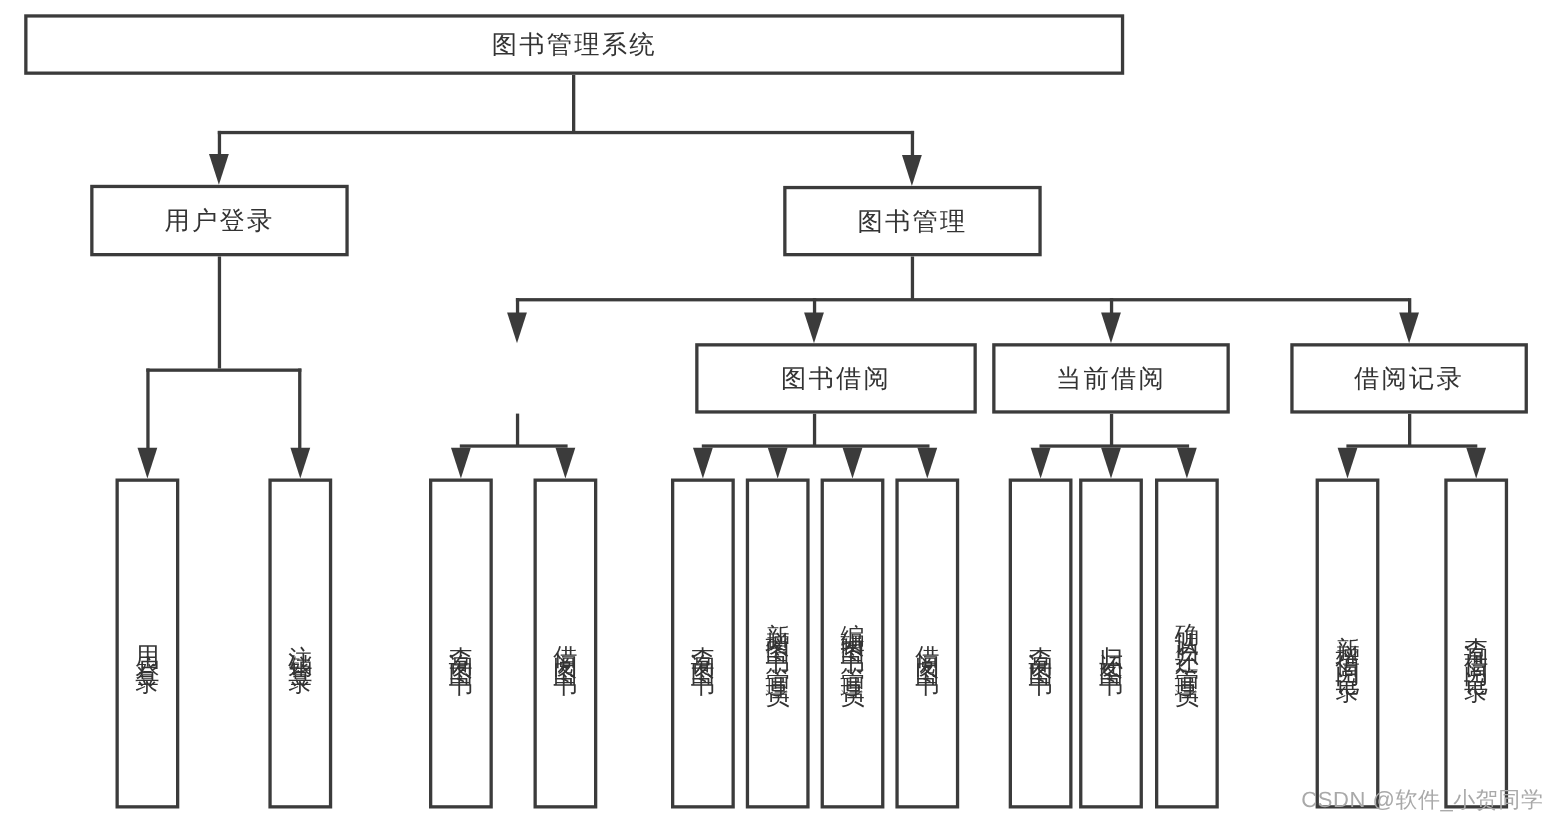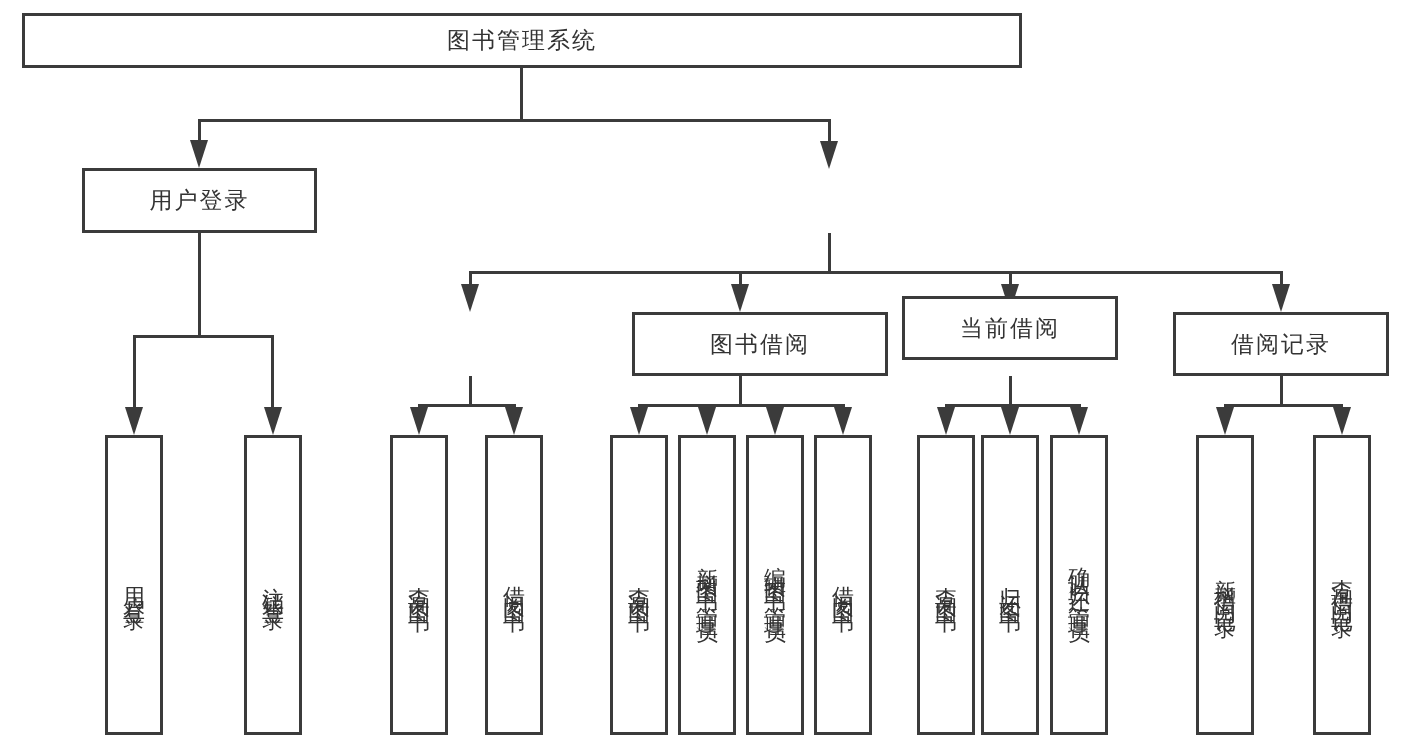--- a/index.html
+++ b/index.html
@@ -84,23 +84,24 @@
   <div class="ah" style="left:1070px;top:407px"></div>
 
   <div class="vl" style="left:1280px;top:376px;width:3px;height:30px"></div>
   <div class="hl" style="left:1224px;top:404px;width:119px;height:3px"></div>
   <div class="ah" style="left:1216px;top:407px"></div>
   <div class="ah" style="left:1333px;top:407px"></div>
 
   <div class="box hbox" style="left:22px;top:13px;width:1000px;height:55px">图书管理系统</div>
 
   <div class="box hbox" style="left:82px;top:168px;width:235px;height:65px">用户登录</div>
+  <div class="box hbox" style="left:712px;top:169px;width:235px;height:64px">图书管理</div>
 
   <div class="box hbox" style="left:632px;top:312px;width:256px;height:64px">图书借阅</div>
-  <div class="box hbox" style="left:902px;top:296px;width:216px;height:64px">当前借阅</div>
+  <div class="box hbox" style="left:902px;top:312px;width:216px;height:64px">当前借阅</div>
   <div class="box hbox" style="left:1173px;top:312px;width:216px;height:64px">借阅记录</div>
 
   <div class="box" style="left:105px;top:435px;width:58px;height:300px">
     <span class="vtext">用户登录</span>
   </div>
   <div class="box" style="left:244px;top:435px;width:58px;height:300px">
     <span class="vtext">注销登录</span>
   </div>
 
   <div class="box" style="left:390px;top:435px;width:58px;height:300px">
@@ -133,14 +134,15 @@
     <span class="vtext">确认归还（管理员）</span>
   </div>
 
   <div class="box" style="left:1196px;top:435px;width:58px;height:300px">
     <span class="vtext">新增借阅记录</span>
   </div>
   <div class="box" style="left:1313px;top:435px;width:58px;height:300px">
     <span class="vtext">查询借阅记录</span>
   </div>
 
+  <div class="watermark">CSDN @软件_小贺同学</div>
 
 </div>
 
 </body></html>

